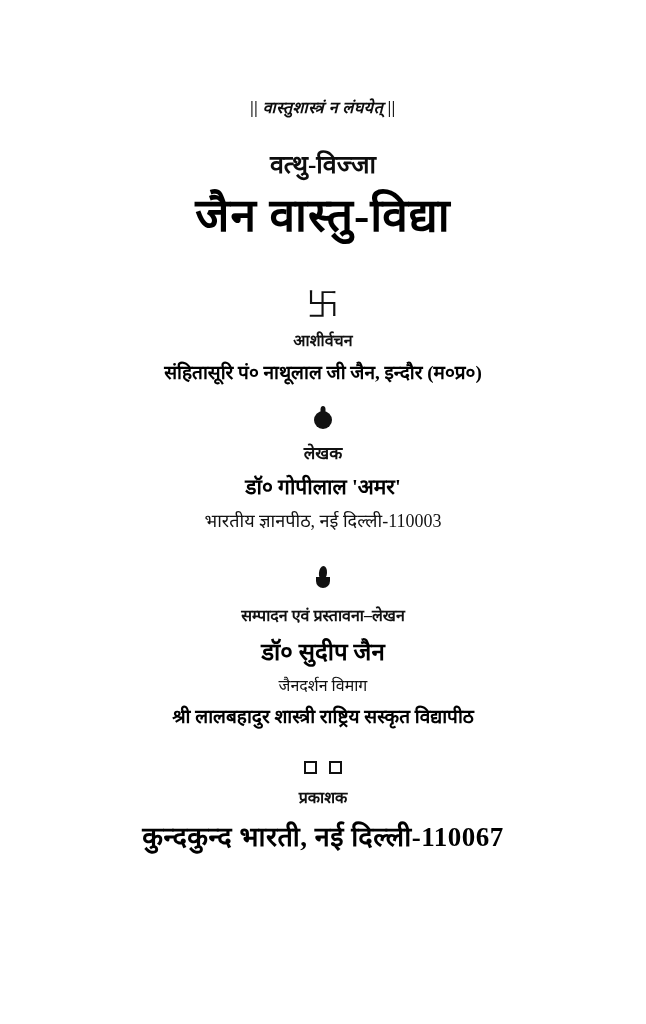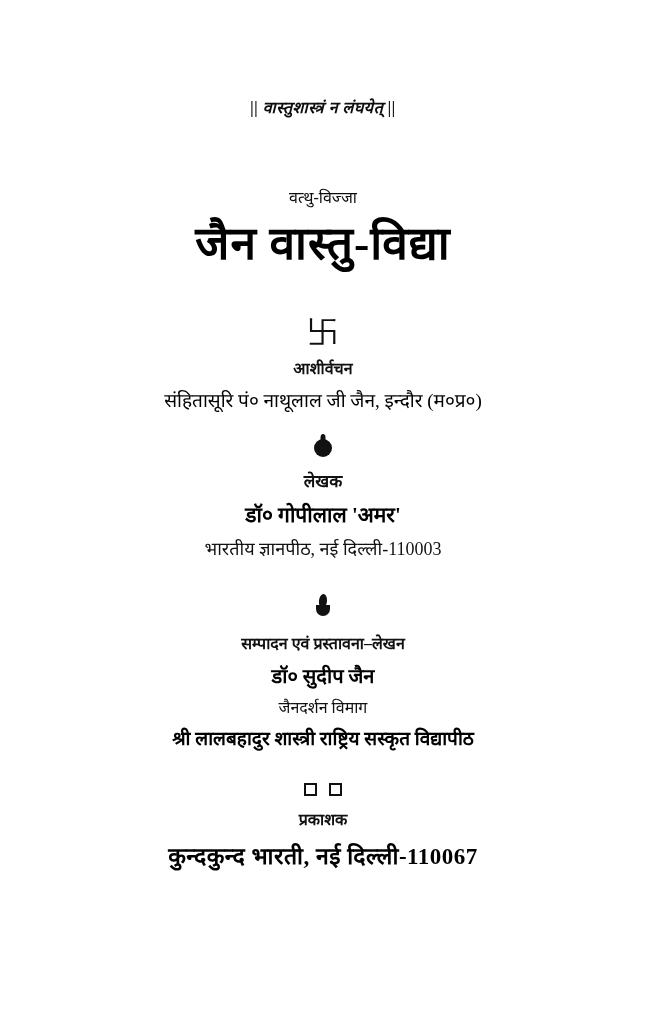--- a/index.html
+++ b/index.html
@@ -27,23 +27,23 @@
   }
   .epigraph {
     margin-top: 96px;
     font-size: 16px;
     font-style: italic;
     font-weight: 700;
     letter-spacing: 0.5px;
     color: #0d0d0d;
   }
   .subtitle-small {
-    margin-top: 68px;
-    font-size: 16px;
-    font-weight: 400;
+    margin-top: 28px;
+    font-size: 25px;
+    font-weight: 700;
     color: #0d0d0d;
   }
   .main-title {
     margin-top: 10px;
     font-size: 46px;
     font-weight: 700;
     letter-spacing: 1px;
     color: #000000;
     line-height: 1.15;
   }
@@ -62,21 +62,21 @@
   }
   .blessing-label {
     margin-top: 8px;
     font-size: 16px;
     font-weight: 700;
     color: #111;
   }
   .blessing-name {
     margin-top: 8px;
     font-size: 19px;
-    font-weight: 400;
+    font-weight: 700;
     color: #000;
   }
   .ornament {
     margin-top: 26px;
     width: 18px;
     height: 18px;
     border-radius: 50%;
     background: #111;
     position: relative;
   }
@@ -135,21 +135,21 @@
     transform: skewX(-4deg);
   }
   .editor-label {
     margin-top: 16px;
     font-size: 16px;
     font-weight: 700;
     color: #111;
   }
   .editor-name {
     margin-top: 8px;
-    font-size: 20px;
+    font-size: 24px;
     font-weight: 700;
     color: #000;
   }
   .editor-dept {
     margin-top: 7px;
     font-size: 16px;
     font-weight: 400;
     color: #111;
   }
   .editor-inst {
@@ -179,21 +179,21 @@
   }
   .publisher-label {
     margin-top: 12px;
     font-size: 16px;
     font-weight: 700;
     color: #111;
     text-align: right;
   }
   .publisher-name {
     margin-top: 9px;
-    font-size: 23px;
+    font-size: 27px;
     font-weight: 700;
     color: #000;
     letter-spacing: 0.5px;
   }
 </style>
 </head>
 <body>
 
 <div class="page">
 

